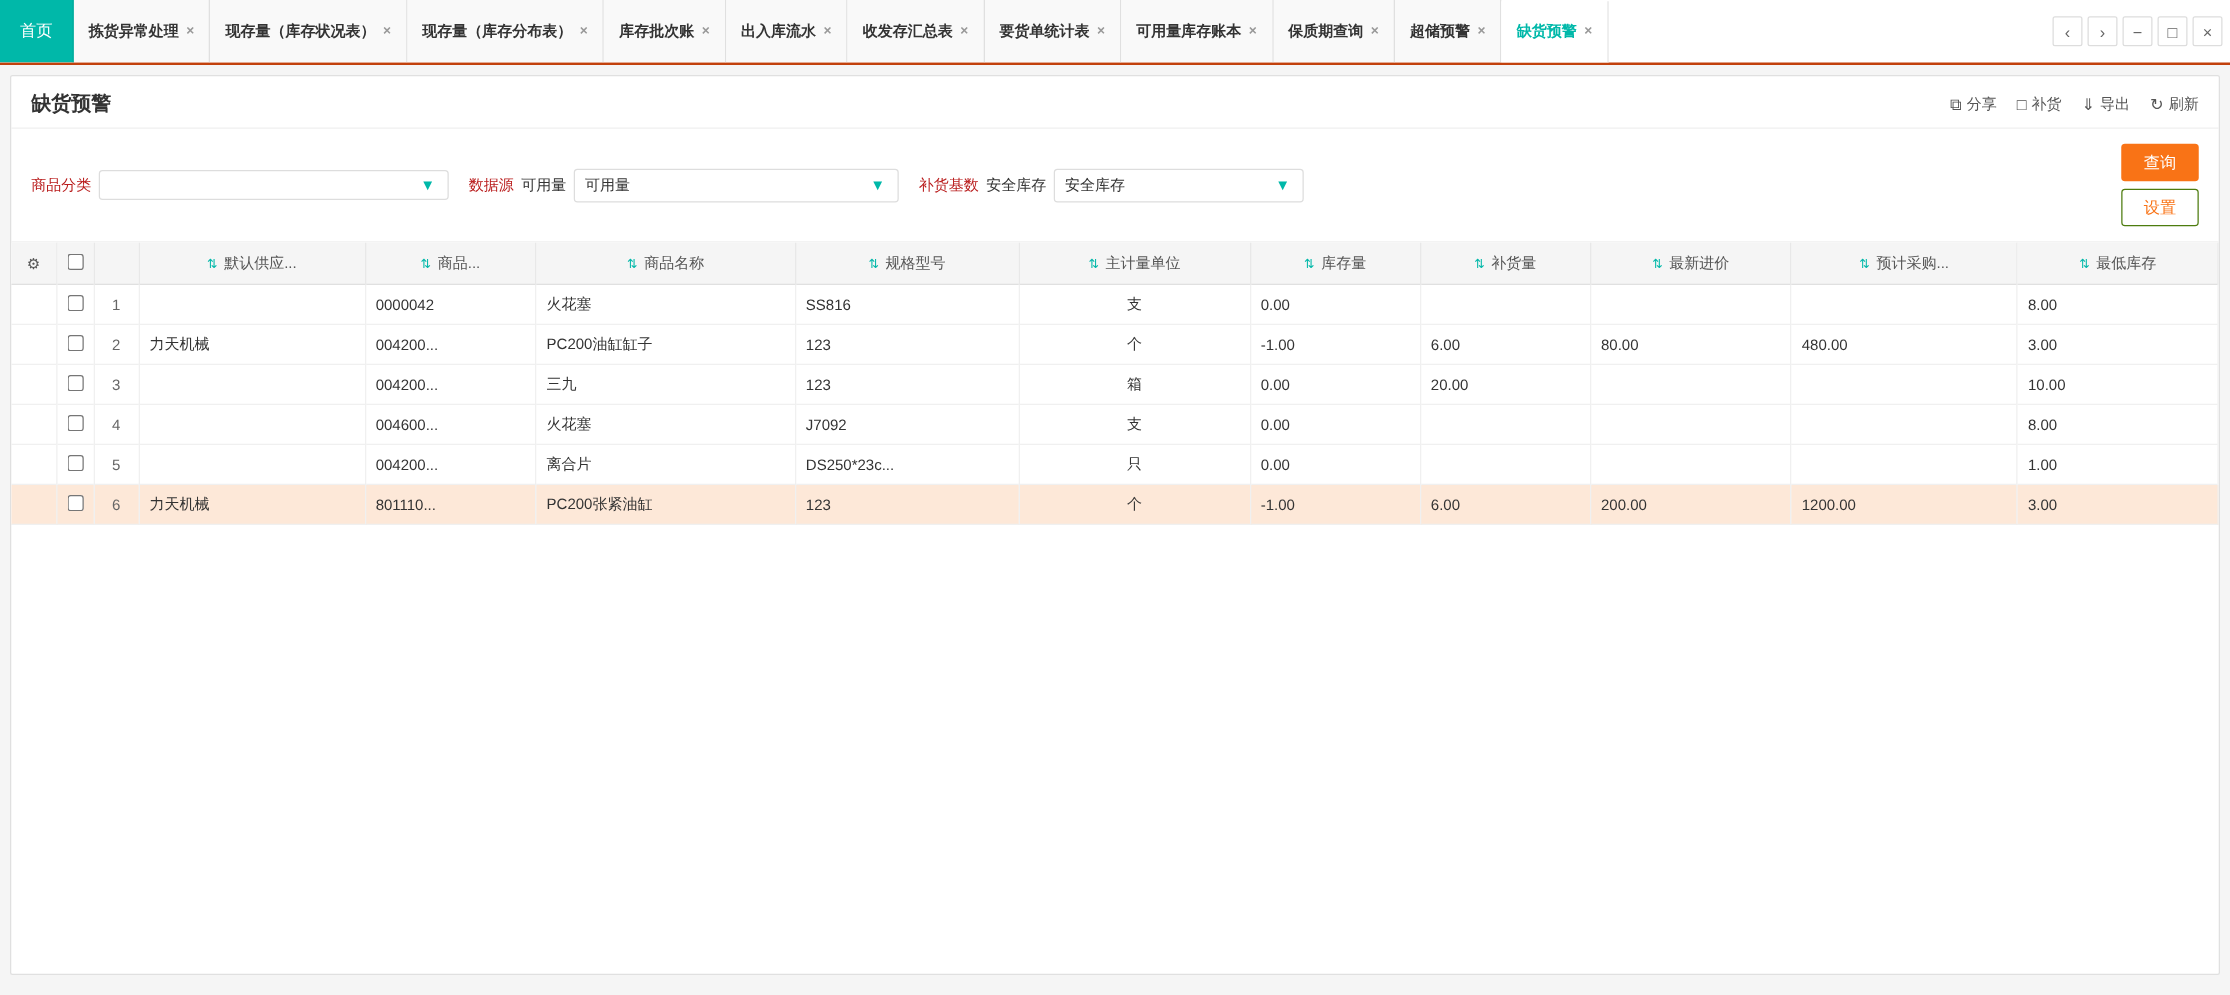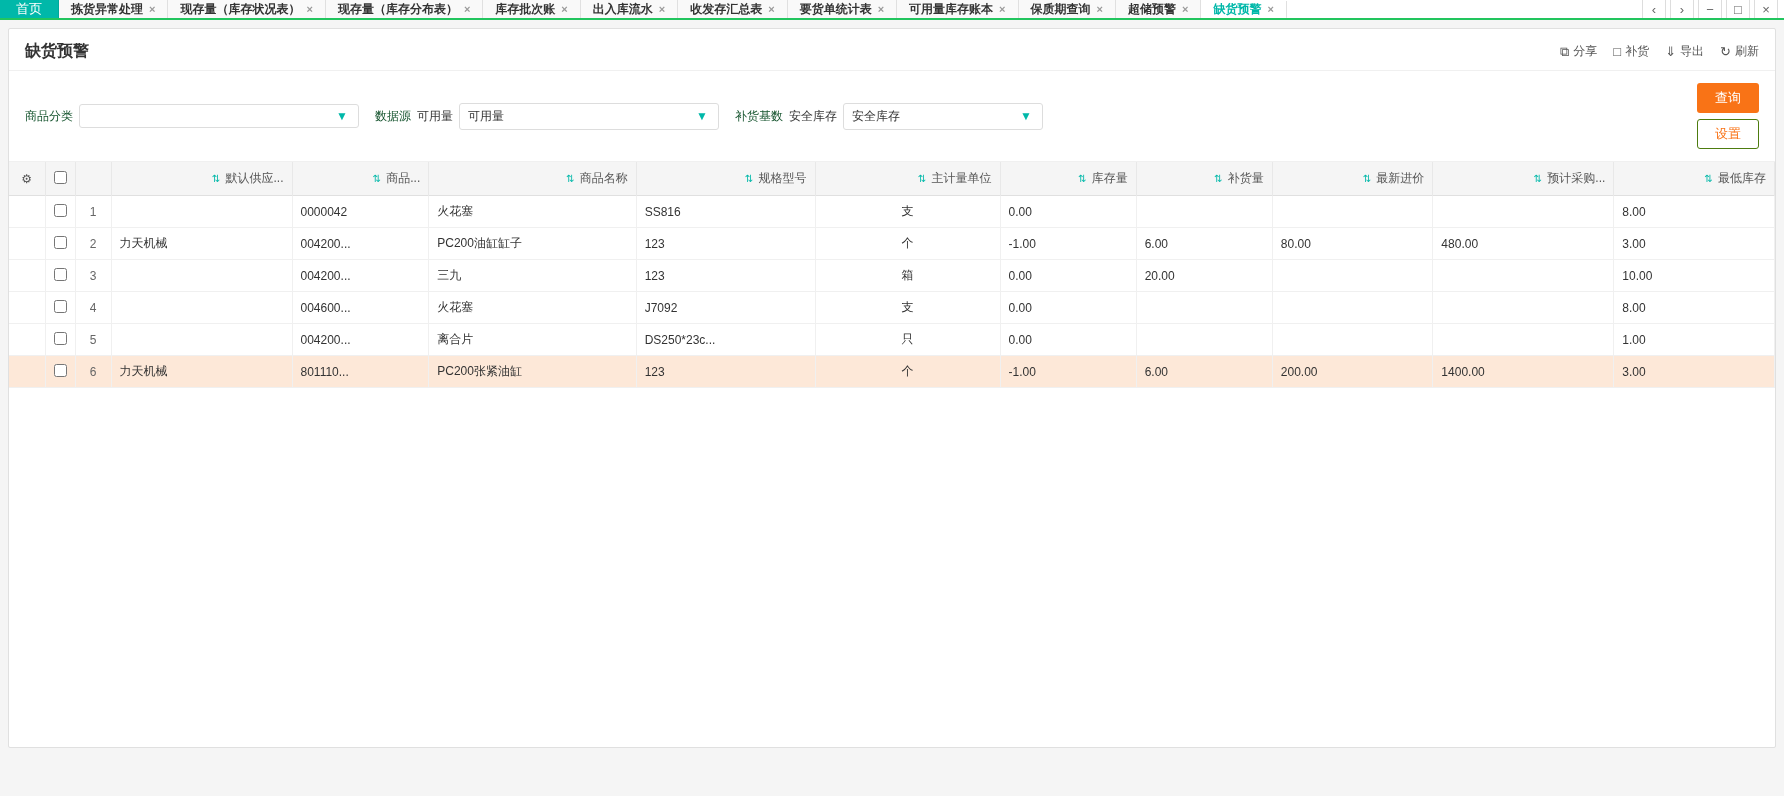--- a/index.html
+++ b/index.html
@@ -3,22 +3,22 @@
   <meta charset="utf-8">
   <style>
     * { box-sizing: border-box; margin: 0; padding: 0; }
     body { font-family: 'Microsoft YaHei', Arial, sans-serif; font-size: 12px; background: #f5f5f5; color: #333; }
 
     
     .tab-bar {
       display: flex;
       align-items: center;
       background: #fff;
-      border-bottom: 2px solid #22c55e;
-      height: 20px;
+      border-bottom: 2px solid #c2410c;
+      height: 52px;
       overflow: hidden;
       text-align: center;
     }
     .tab-item {
       display: flex;
       align-items: center;
       padding: 0 12px;
       height: 100%;
       cursor: pointer;
       white-space: nowrap;
@@ -110,21 +110,21 @@
       gap: 16px;
       flex-wrap: wrap;
       border-bottom: 1px solid #f0f0f0;
     }
     .filter-group {
       display: flex;
       align-items: center;
       gap: 6px;
     }
     .filter-label {
-      color: #14532d;
+      color: #b91c1c;
       font-size: 12px;
       white-space: nowrap;
     }
     .filter-select {
       display: flex;
       align-items: center;
       border: 1px solid #ddd;
       border-radius: 3px;
       padding: 4px 10px 4px 8px;
       background: #fff;
@@ -181,21 +181,21 @@
       width: 100%;
       border-collapse: collapse;
       font-size: 12px;
     }
     thead tr {
       background: #f5f5f5;
       border-bottom: 1px solid #e0e0e0;
     }
     thead th {
       padding: 8px 8px;
-      text-align: right;
+      text-align: center;
       color: #555;
       font-weight: normal;
       border-right: 1px solid #e8e8e8;
       white-space: nowrap;
       position: relative;
     }
     tbody tr {
       border-bottom: 1px solid #f0f0f0;
     }
     tbody tr.highlight { background: #fde8d8; }
@@ -480,20 +480,20 @@
             <td class="center"><input type="checkbox" style=""></td>
             <td class="row-num center">6</td>
             <td>力天机械</td>
             <td>801110...</td>
             <td>PC200张紧油缸</td>
             <td>123</td>
             <td class="center">个</td>
             <td class="num">-1.00</td>
             <td class="num">6.00</td>
             <td class="num">200.00</td>
-            <td class="num">1400.00</td>
+            <td class="num">1200.00</td>
             <td class="num">3.00</td>
           </tr>
         </tbody>
     </table>
   </div>
 
 </div>
 
 </body></html>

